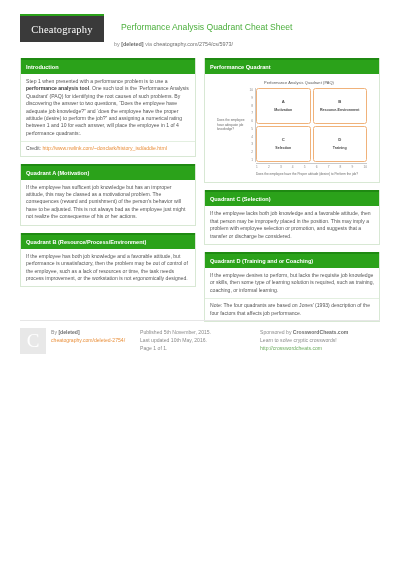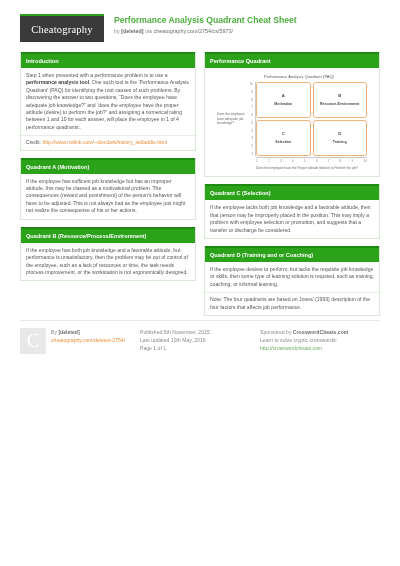--- a/index.html
+++ b/index.html
@@ -45,22 +45,22 @@
     flex: 0 0 auto;
   }
   .masthead-text {
     margin-left: 10px;
     padding-top: 1px;
   }
   .sheet-title {
     color: #4caf3d;
     font-size: 8.6px;
     line-height: 11px;
-    font-weight: bold;
-    margin: 0;
+    font-weight: normal;
+    margin: 7px;
   }
   .sheet-byline {
     font-size: 5.4px;
     line-height: 8px;
     color: #8a8a8a;
     margin: 1px 0 0 0;
   }
   .sheet-byline b {
     color: #6d6d6d;
     font-weight: bold;

